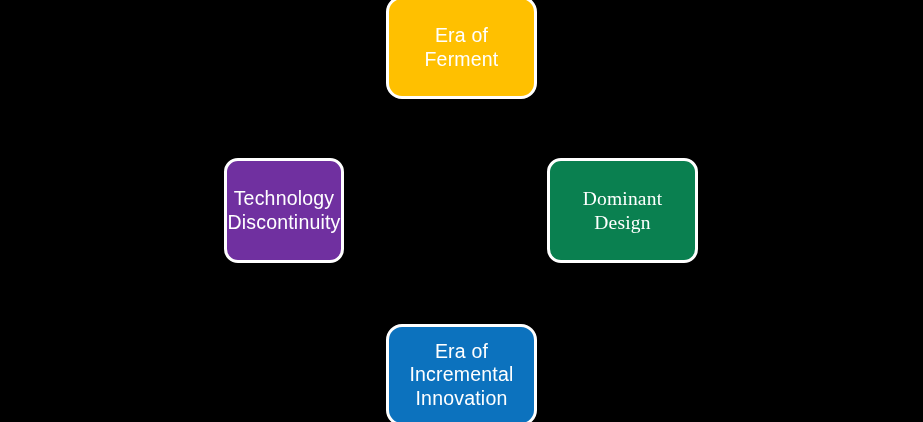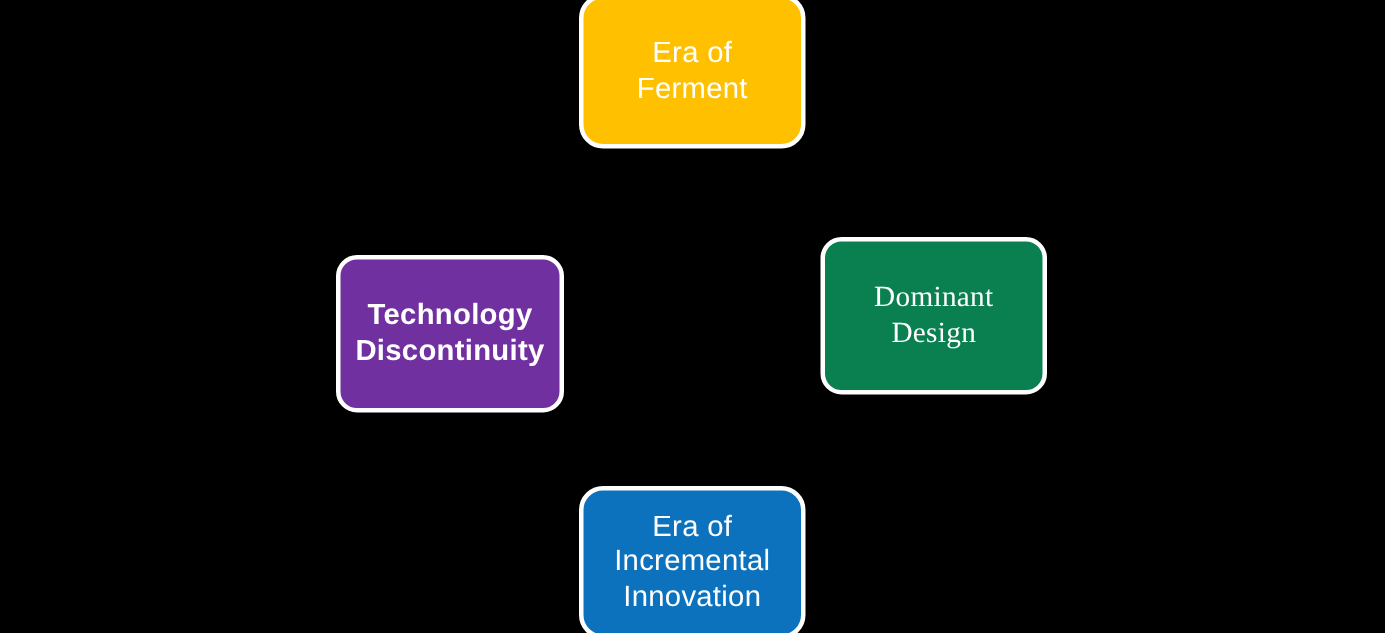--- a/index.html
+++ b/index.html
@@ -35,24 +35,23 @@
   
   .node-ferment {
     left: 386px;
     top: -4px;
     width: 151px;
     height: 103px;
     border-radius: 16px;
   }
   .node-discontinuity {
     left: 224px;
-    top: 170px;
-    width: 152px;
+    top: 158px;
+    width: 120px;
     height: 105px;
-    font-weight: bold;
   }
   .node-dominant {
     left: 547px;
     top: 158px;
     width: 151px;
     height: 105px;
   }
   .node-incremental {
     left: 386px;
     top: 324px;

